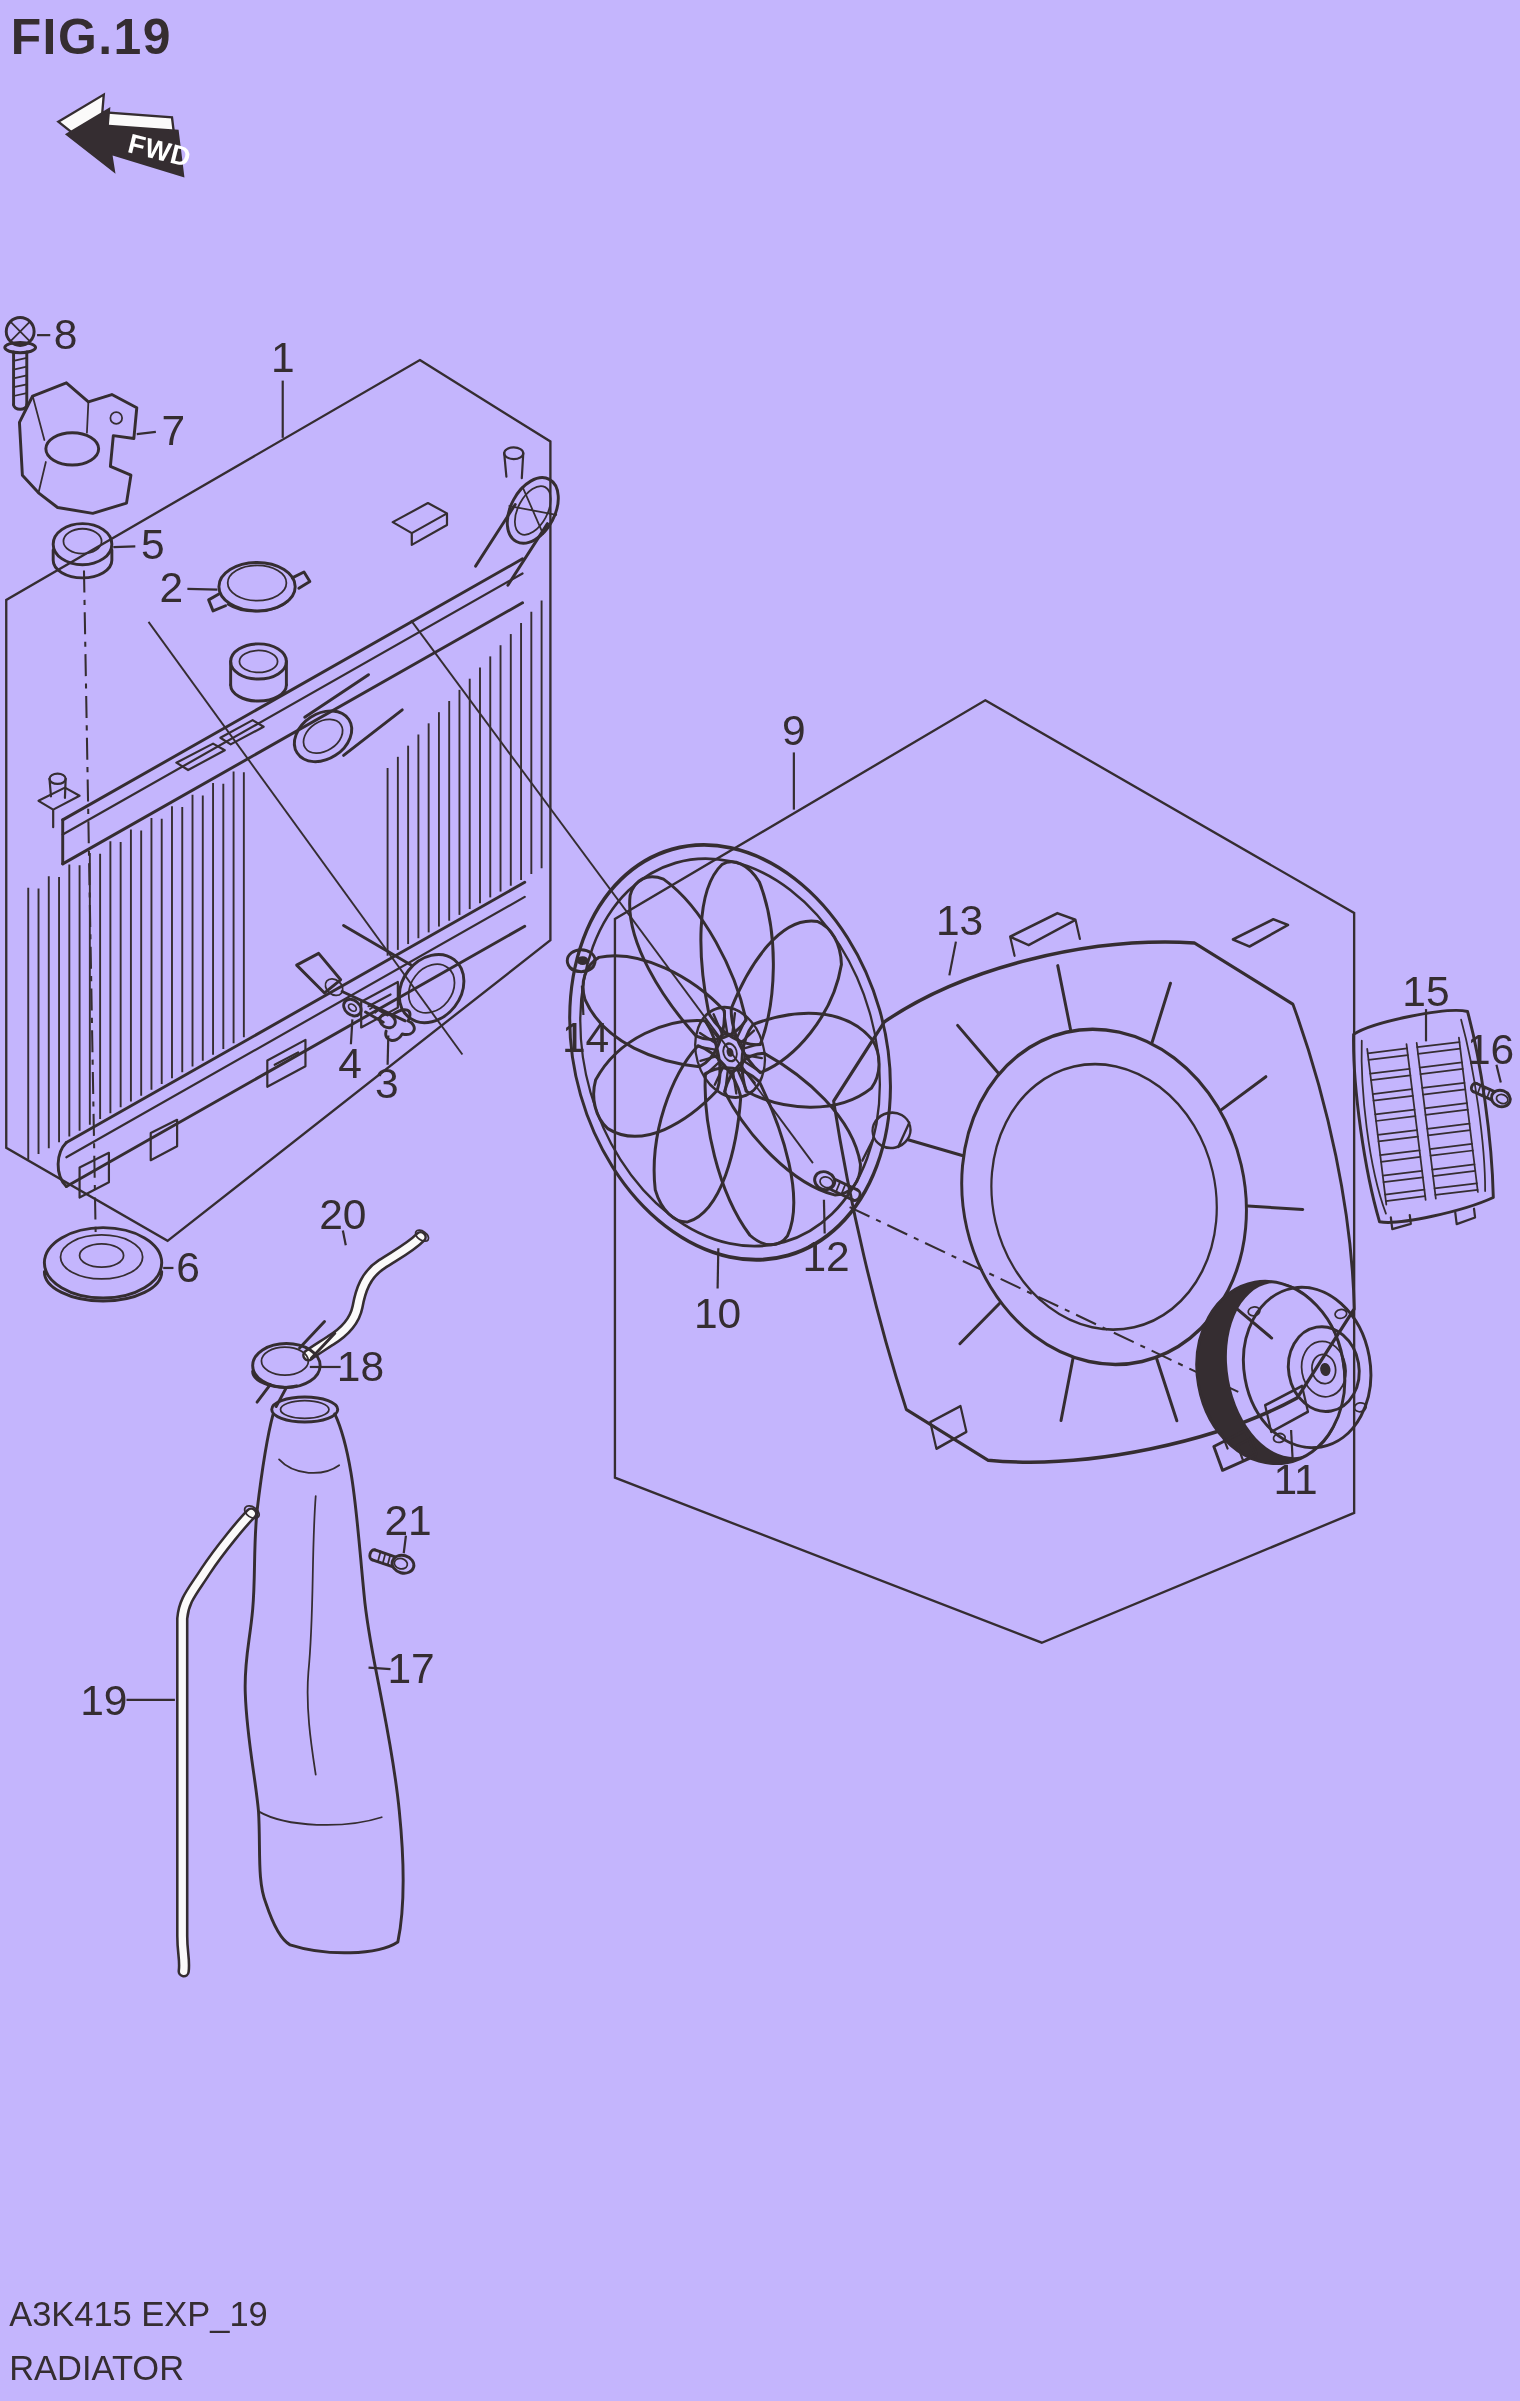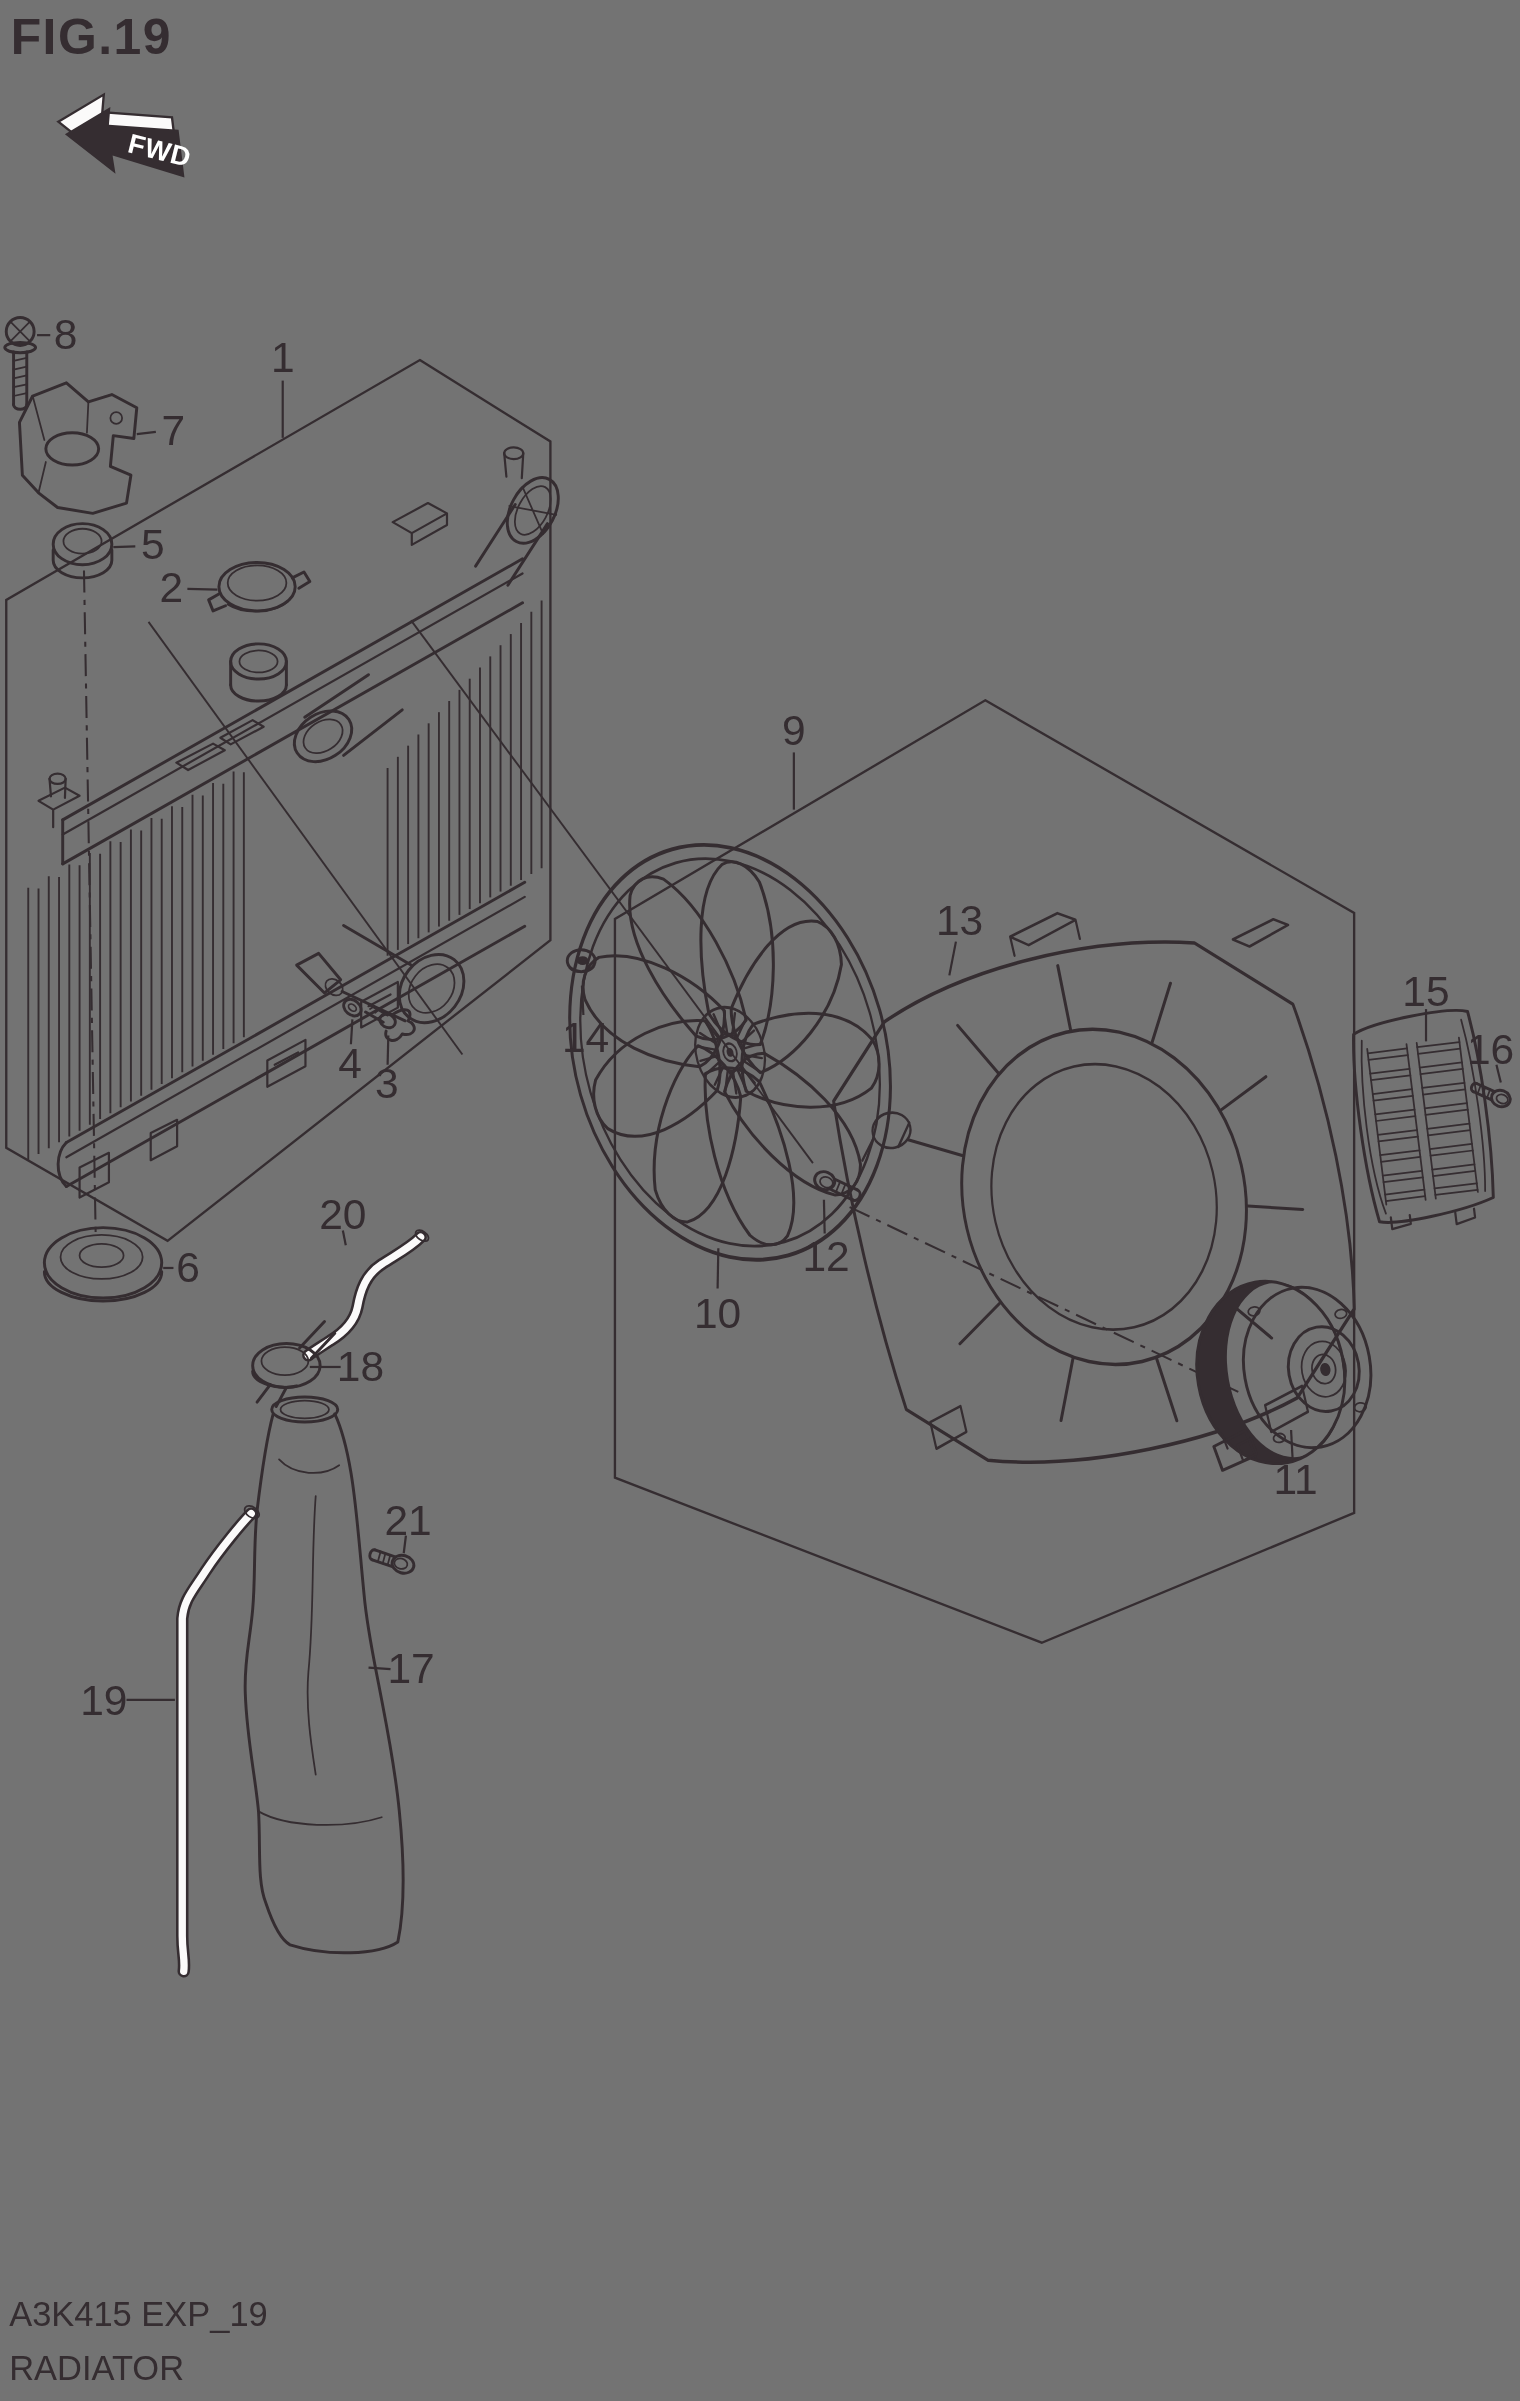--- a/index.html
+++ b/index.html
@@ -1,16 +1,16 @@
 <!DOCTYPE html>
 <html style="--ink: #352d31; --bg: #fbfafa;font-size:11.7px"><head>
 <meta charset="utf-8">
 <style>
   html,body{margin:0;padding:0;background:#e8e8e8;}
-  .page{position:relative;width:1521px;height:2401px;background:#737373;overflow:hidden;
+  .page{position:relative;width:1521px;height:2401px;background:#c4b5fd;overflow:hidden;
         font-family:"Liberation Sans", sans-serif;}
   svg{position:absolute;left:0;top:0;}
   :root{--ink:#352d31;--bg:#fbfafa;}
   .s{stroke:var(--ink);fill:none;stroke-width:4;stroke-linecap:round;stroke-linejoin:round;}
   .s3{stroke:var(--ink);fill:none;stroke-width:3;stroke-linecap:round;stroke-linejoin:round;}
   .s2{stroke:var(--ink);fill:none;stroke-width:2.4;stroke-linecap:round;stroke-linejoin:round;}
   .border{stroke:var(--ink);fill:none;stroke-width:3.2;stroke-linejoin:miter;}
   .chain{stroke:var(--ink);fill:none;stroke-width:2.8;stroke-dasharray:30 10 7 10;}
   .thin{stroke:var(--ink);fill:none;stroke-width:2.6;}
   .leader{stroke:var(--ink);fill:none;stroke-width:3;}

